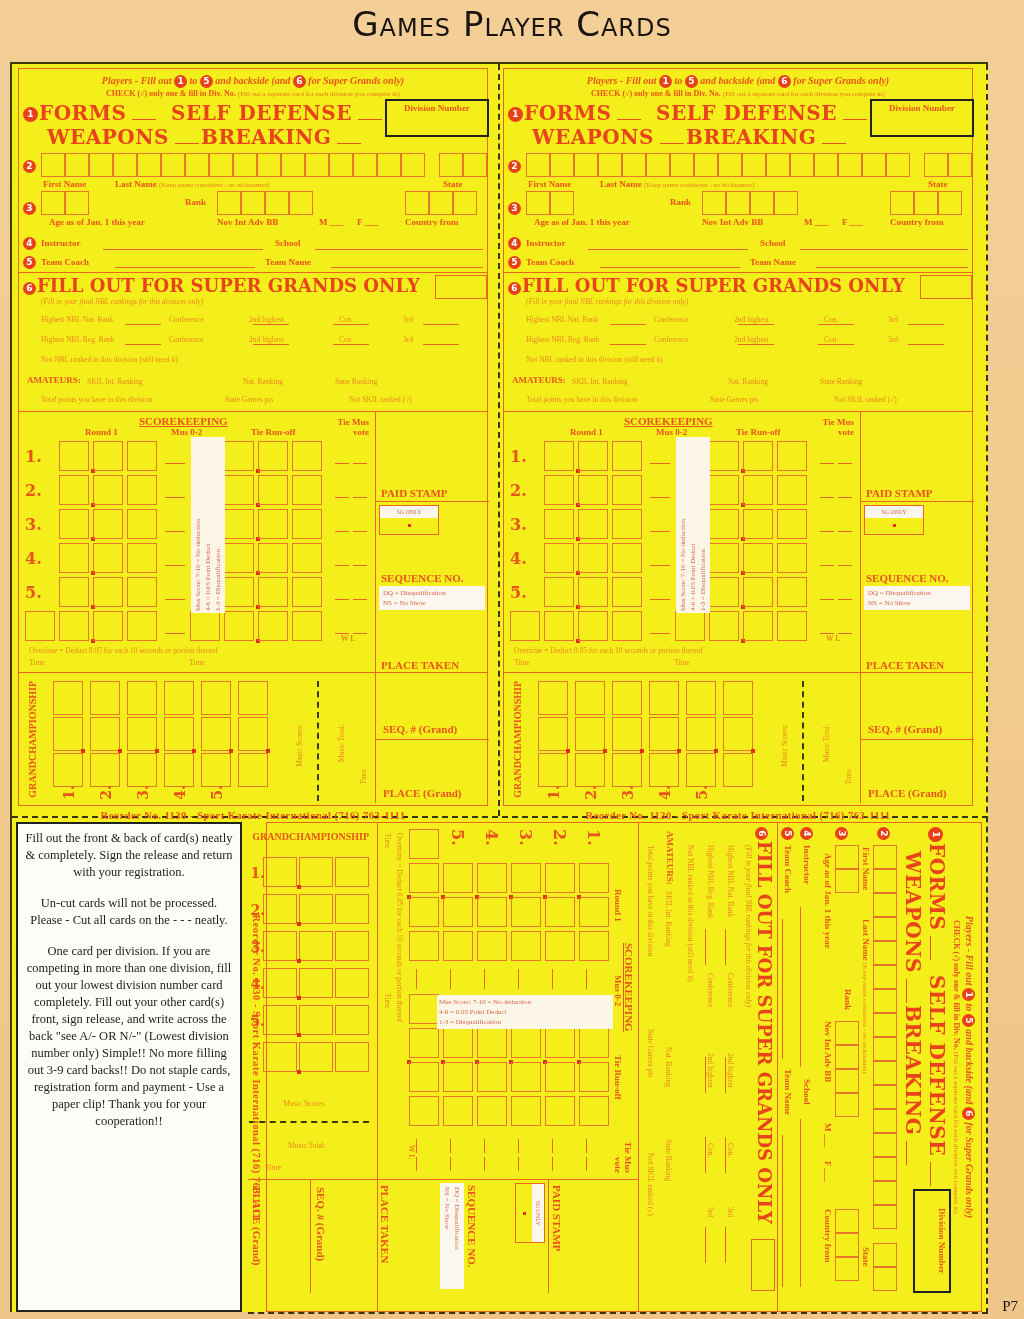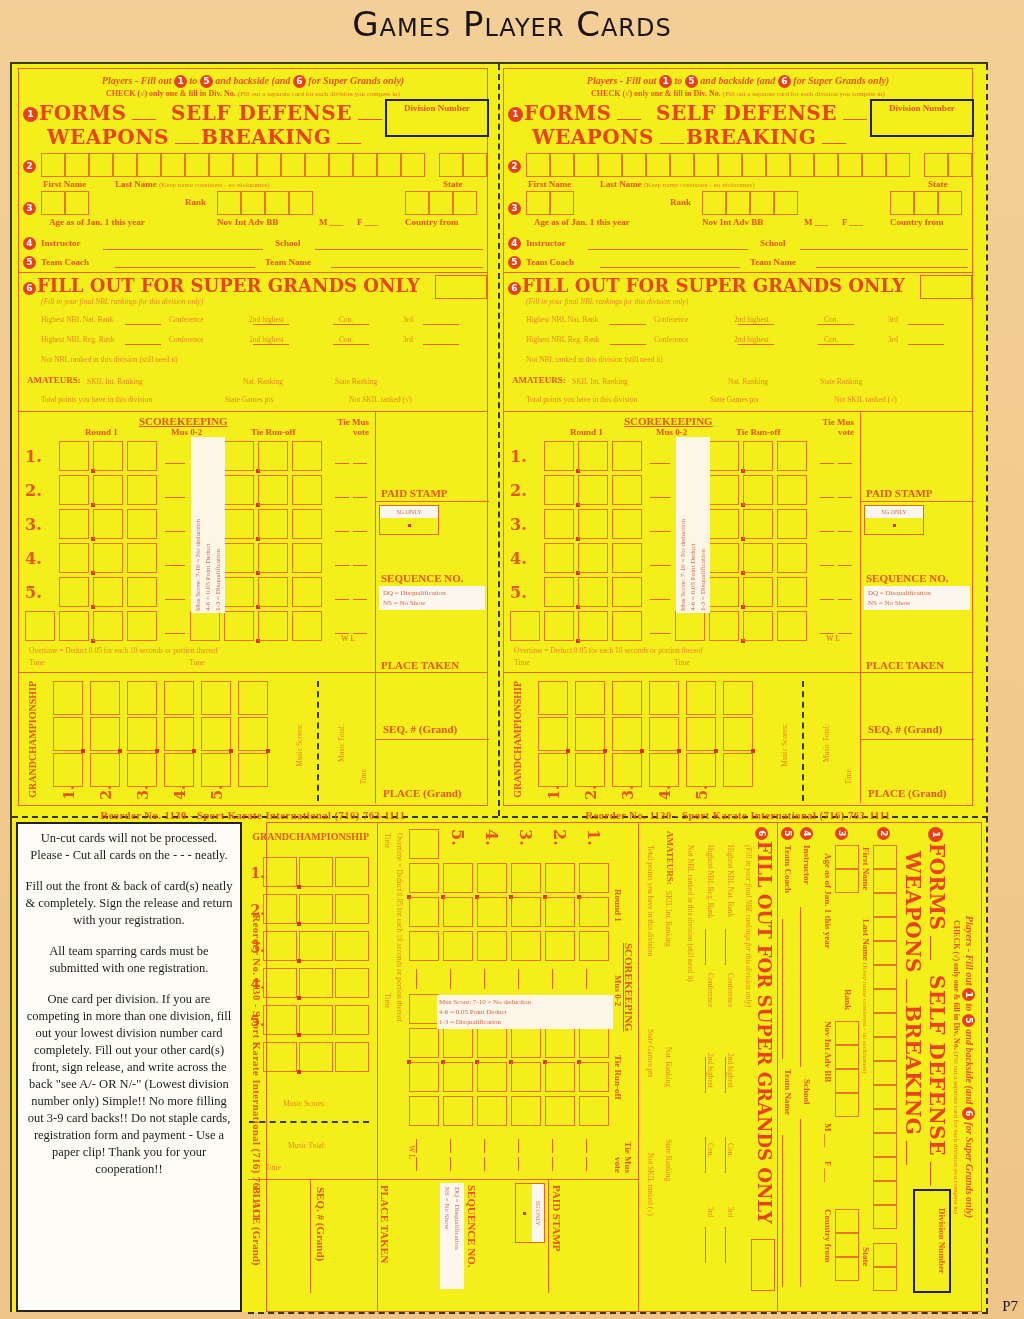--- a/index.html
+++ b/index.html
@@ -932,19 +932,18 @@
   <div class="vtext lbl-faint" style="left:340px;top:700px;">Time</div>
   <div class="hline" style="left:356px;top:670px;width:114px;"></div>
   <div class="panel-lbl" style="left:364px;top:654px;">SEQ. # (Grand)</div>
   <div class="panel-lbl" style="left:364px;top:718px;">PLACE (Grand)</div>
 
   <div class="reorder">Reorder No. 1130 - Sport Karate International (716) 763-1111</div>
 </div>
 </div>
 
 <div class="info-panel">
+  <p>Fill out the front &amp; back of card(s) neatly &amp; completely. Sign the release and return with your registration.</p>
   <p>Un-cut cards will not be processed. Please - Cut all cards on the - - - neatly.</p>
-  <p>Fill out the front &amp; back of card(s) neatly &amp; completely. Sign the release and return with your registration.</p>
-  <p>All team sparring cards must be submitted with one registration.</p>
   <p>One card per division. If you are competing in more than one division, fill out your lowest division number card completely. Fill out your other card(s) front, sign release, and write across the back "see A/- OR N/-" (Lowest division number only) Simple!! No more filling out 3-9 card backs!! Do not staple cards, registration form and payment - Use a paper clip! Thank you for your cooperation!!</p>
 </div>
 
 <div class="page-num">P7</div>
 
 </body></html>

